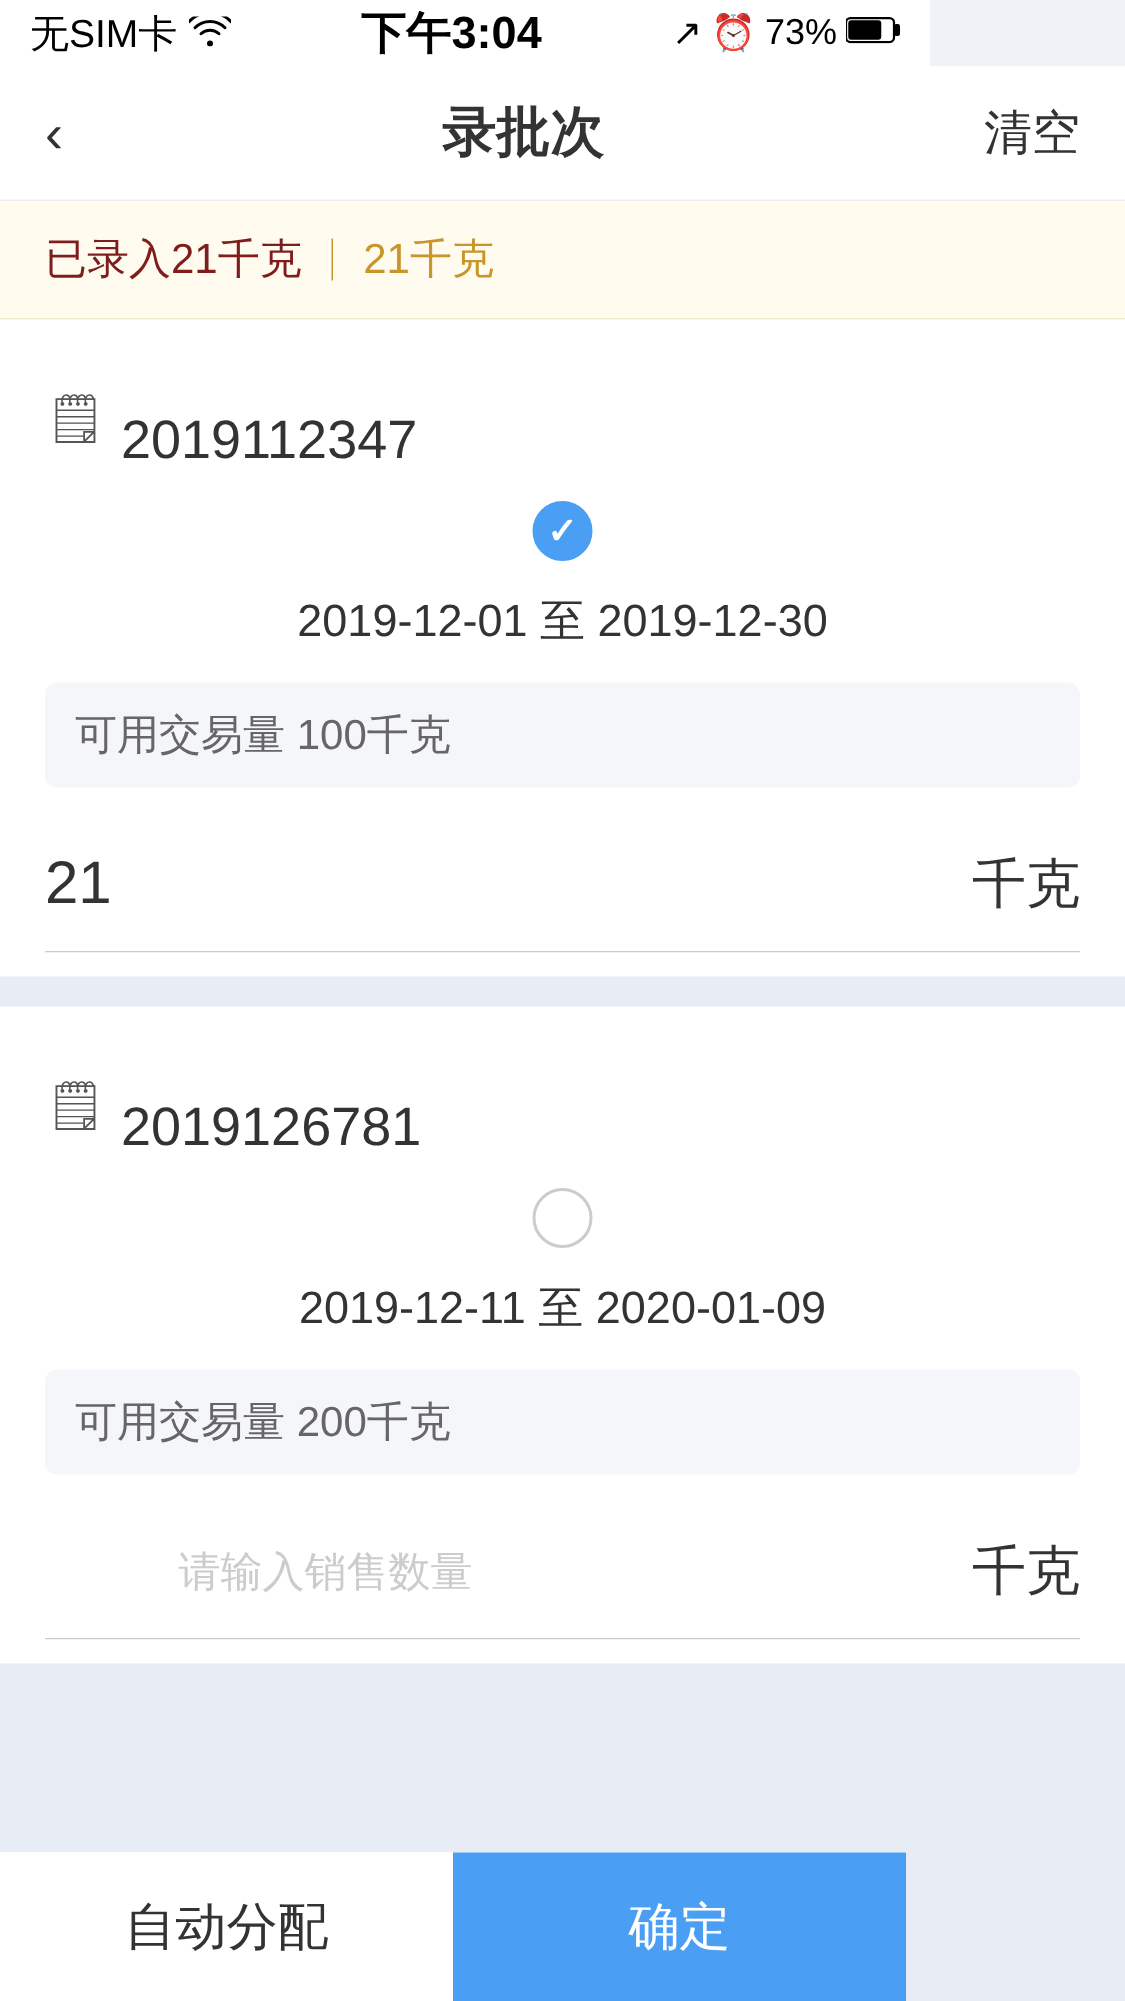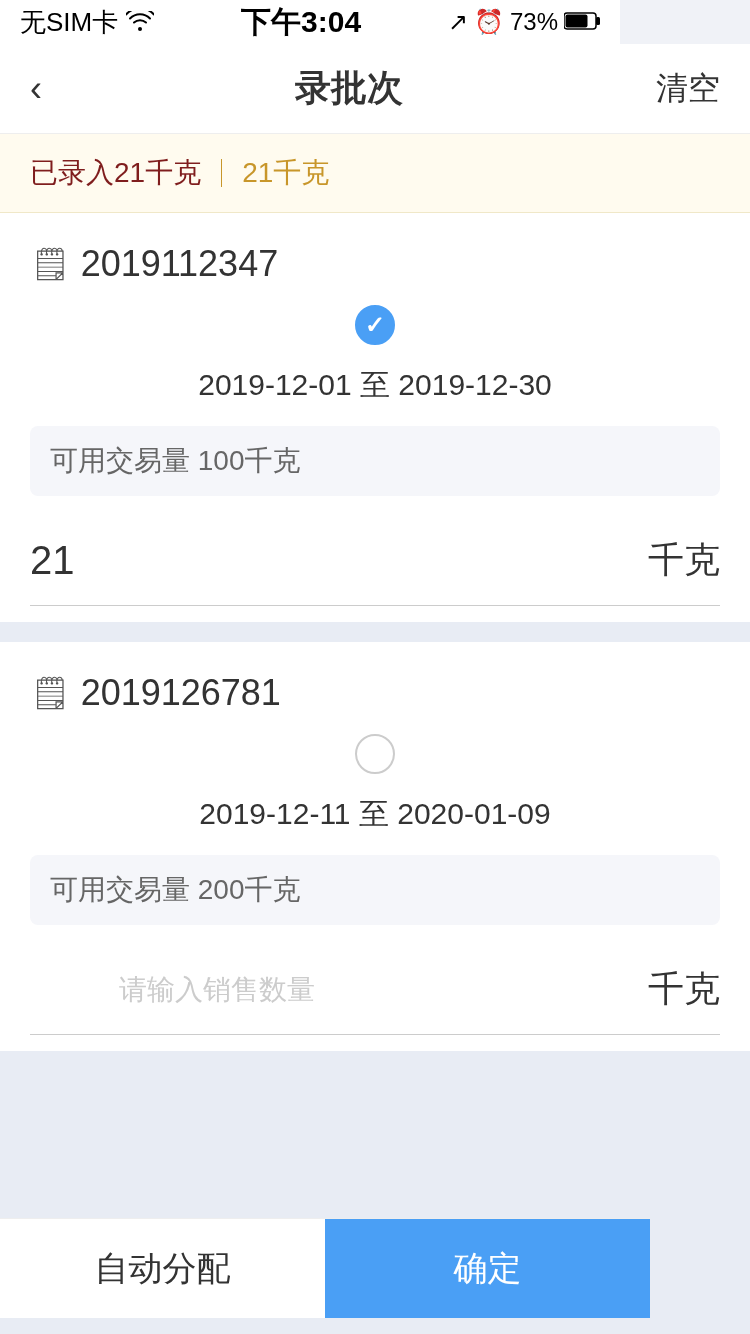--- a/index.html
+++ b/index.html
@@ -105,20 +105,21 @@
       gap: 10px;
     }
     .batch-icon {
       font-size: 32px;
       color: #555;
     }
     .batch-id {
       font-size: 36px;
       color: #333;
       font-weight: 500;
+      margin-top: 29px;
     }
     .batch-date-row {
       display: flex;
       align-items: center;
       padding: 10px 30px 10px 30px;
       gap: 20px;
       flex-direction: column;
     }
     .radio-btn {
       width: 40px;
@@ -201,23 +202,23 @@
     
     .empty-area {
       background: #e8ecf4;
       flex: 1;
       min-height: 400px;
     }
 
     
     .bottom-bar {
       position: fixed;
-      bottom: 16px;
+      bottom: 0;
       left: 0;
-      width: 650px;
+      width: 604px;
       height: 100px;
       display: flex;
       background: #fff;
       border-top: 1px solid #eee;
     }
     .btn-auto {
       flex: 1;
       display: flex;
       align-items: center;
       justify-content: center;

